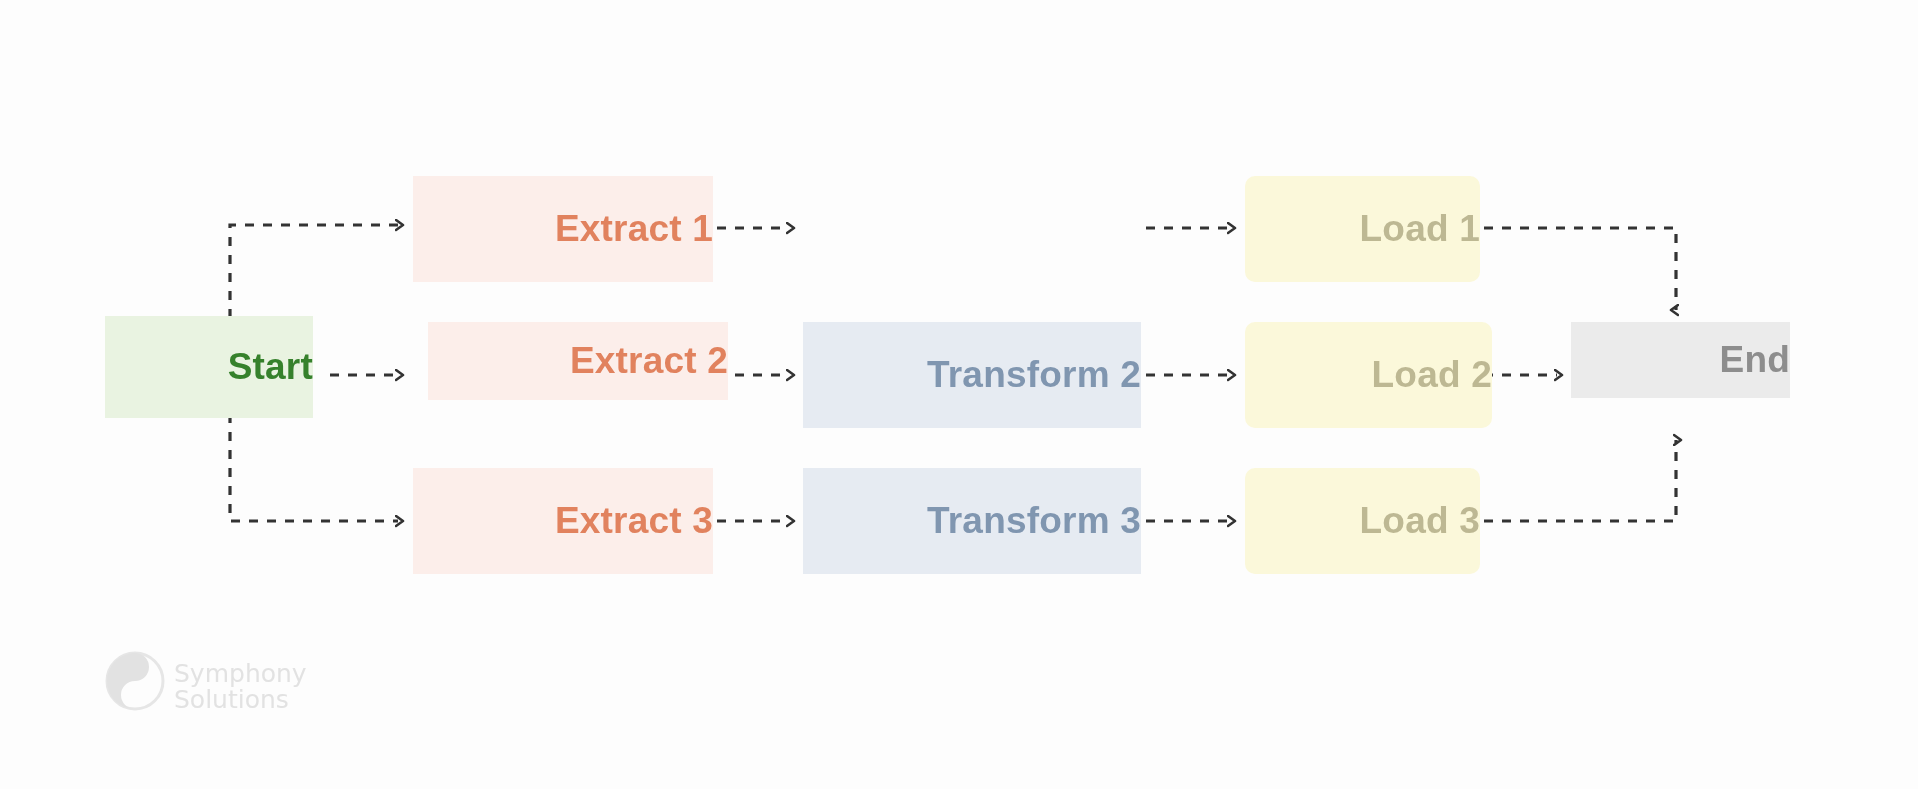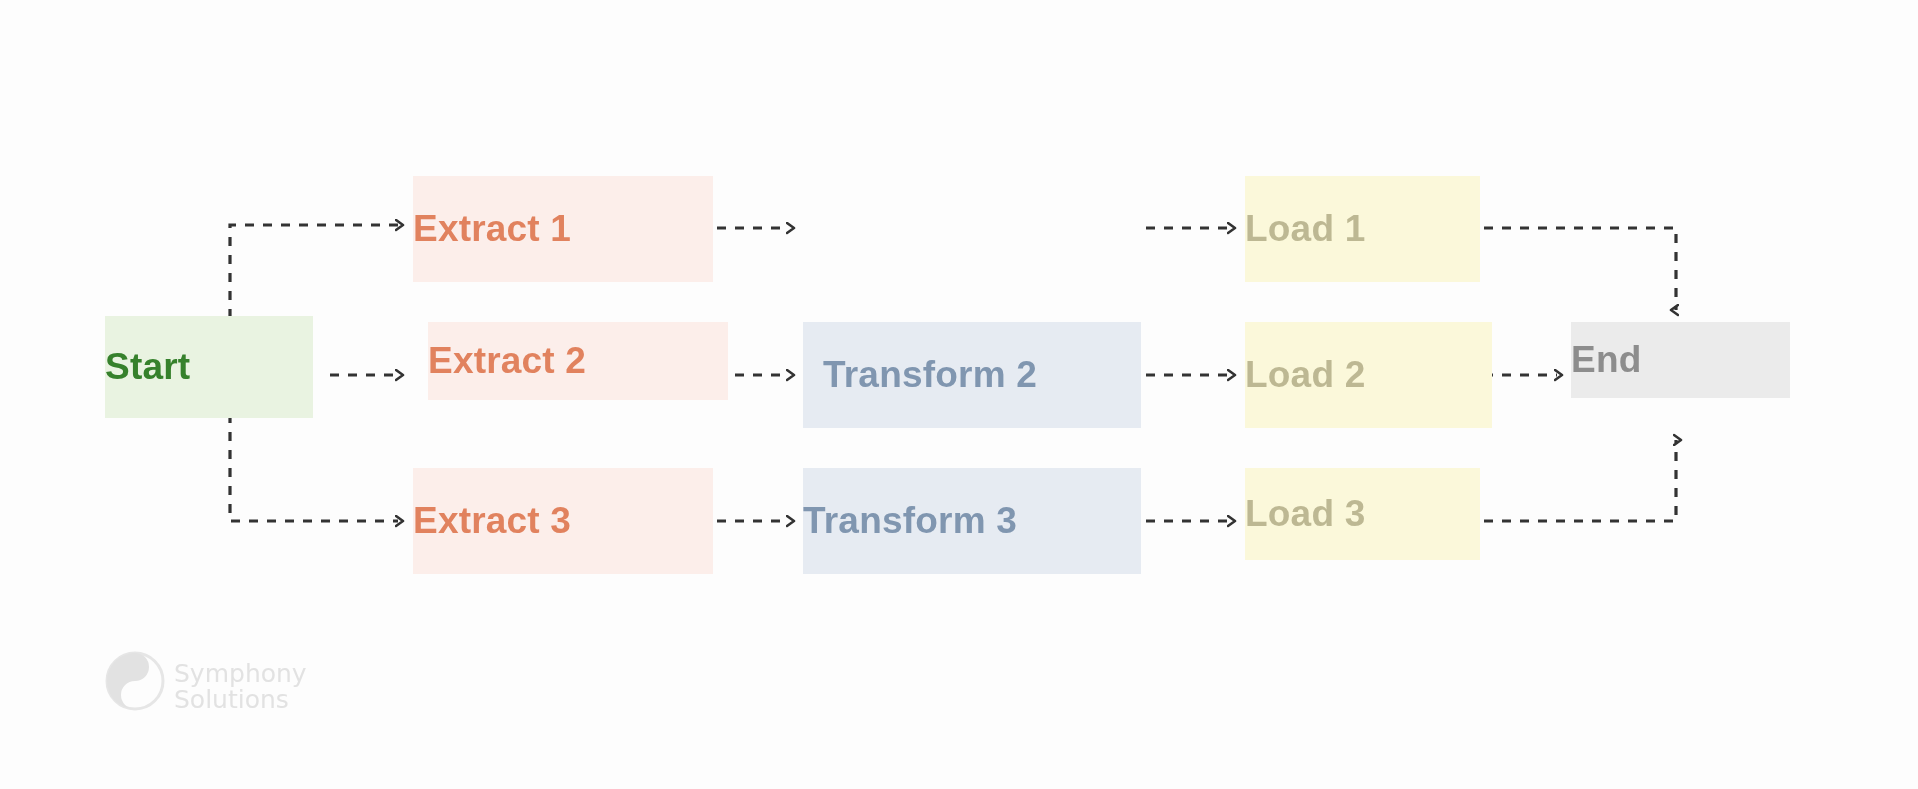--- a/index.html
+++ b/index.html
@@ -22,21 +22,21 @@
     left: 0;
     top: 0;
     width: 1918px;
     height: 789px;
     pointer-events: none;
   }
   .node {
     position: absolute;
     display: flex;
     align-items: center;
-    justify-content: flex-start;
+    justify-content: flex-end;
     font-weight: bold;
     letter-spacing: 0.2px;
     white-space: nowrap;
     box-sizing: border-box;
   }
   .node-label {
     display: block;
   }
   .n-start {
     background: #e9f3e1;
@@ -50,20 +50,21 @@
   }
   .n-transform {
     background: #e6ebf2;
     color: #8096b0;
     font-size: 37px;
   }
   .n-load {
     background: #fbf8da;
     color: #bdb893;
     font-size: 37px;
+    border-radius: 10px;
   }
   .n-end {
     background: #ebebeb;
     color: #8d8d8d;
     font-size: 37px;
   }
   #logo {
     position: absolute;
     left: 104px;
     top: 650px;
@@ -151,21 +152,21 @@
   <div class="node n-transform" style="left:803px; top:468px; width:338px; height:106px;">
     <span class="node-label">Transform 3</span>
   </div>
 
   <div class="node n-load" style="left:1245px; top:176px; width:235px; height:106px;">
     <span class="node-label">Load 1</span>
   </div>
   <div class="node n-load" style="left:1245px; top:322px; width:247px; height:106px;">
     <span class="node-label">Load 2</span>
   </div>
-  <div class="node n-load" style="left:1245px; top:468px; width:235px; height:92px;">
+  <div class="node n-load" style="left:1245px; top:468px; width:235px; height:106px;">
     <span class="node-label">Load 3</span>
   </div>
 
   <div class="node n-end" style="left:1571px; top:322px; width:219px; height:76px;">
     <span class="node-label">End</span>
   </div>
 
   <div id="logo">
     <svg id="logo-mark" viewBox="0 0 62 62" xmlns="http://www.w3.org/2000/svg">
       <circle cx="31" cy="31" r="28" fill="none" stroke="#e6e6e6" stroke-width="3"></circle>

